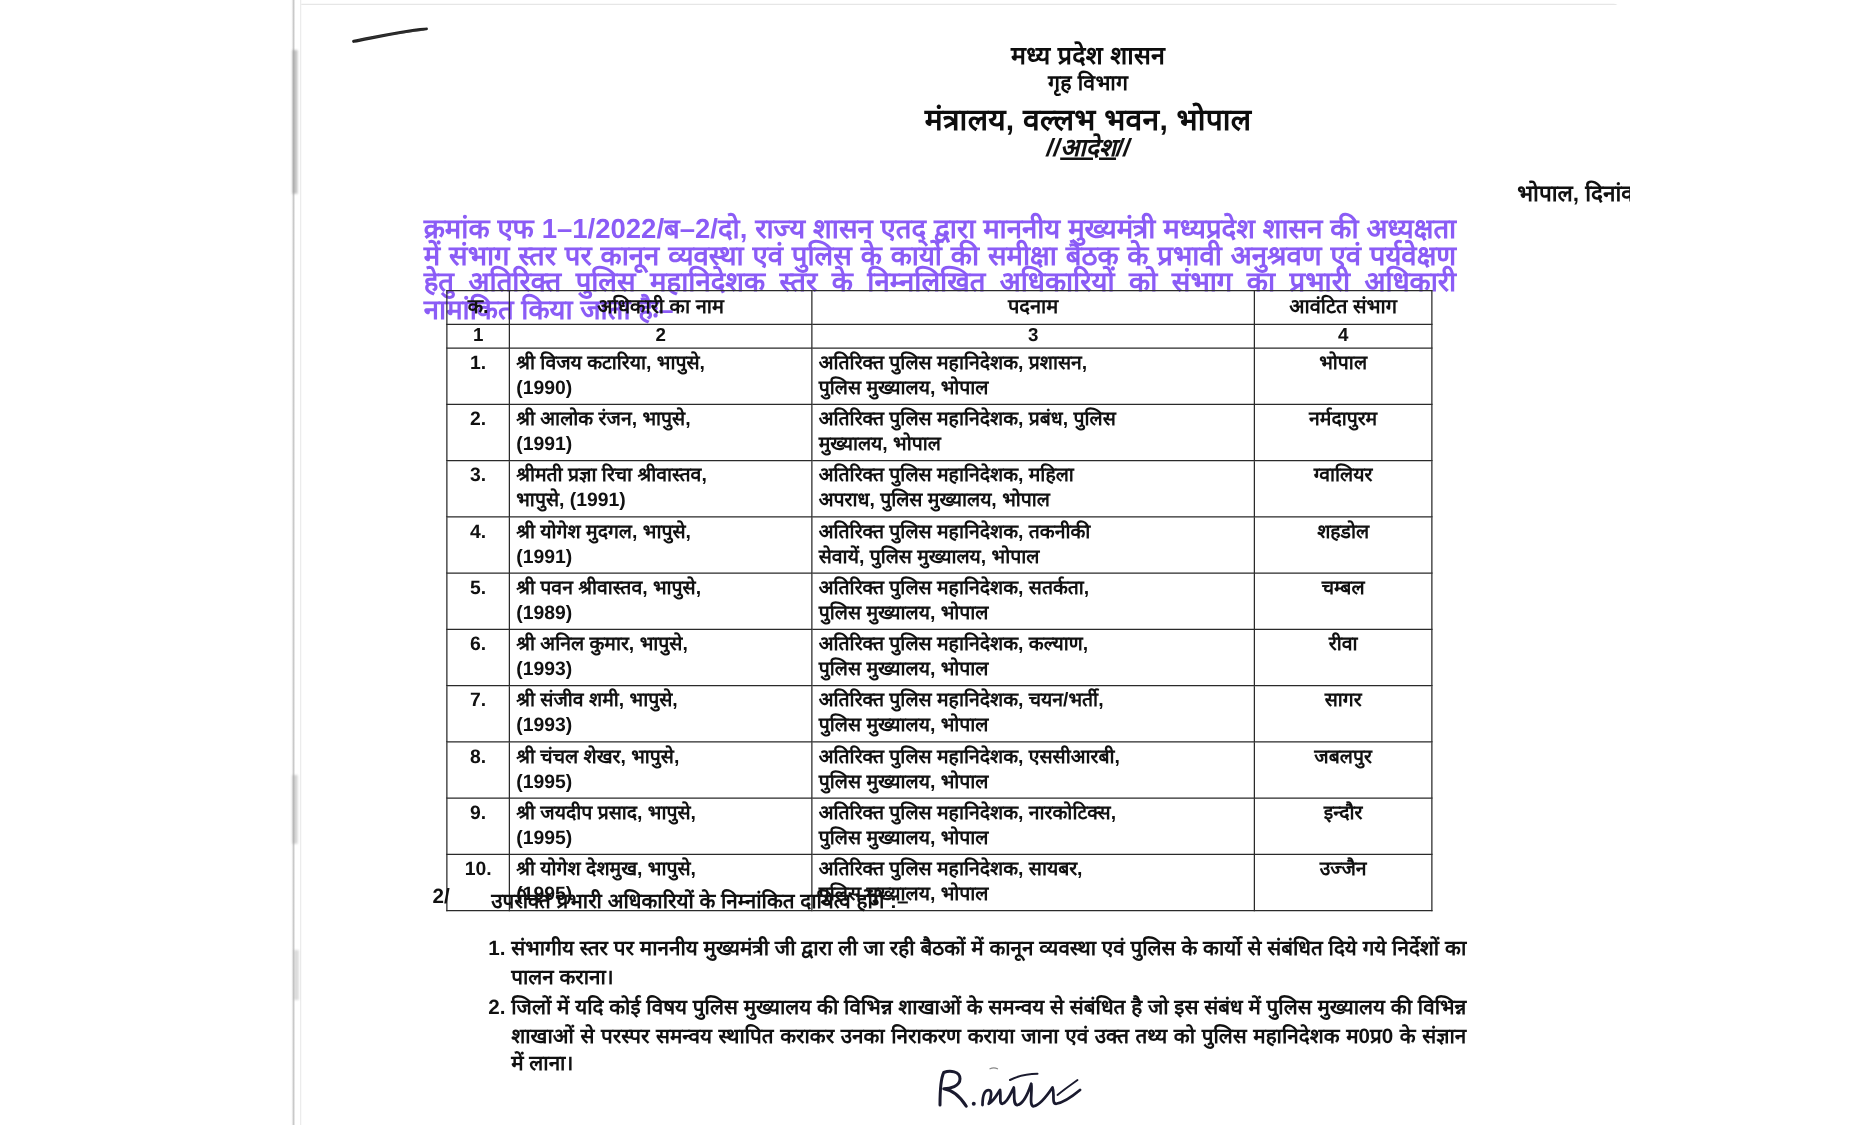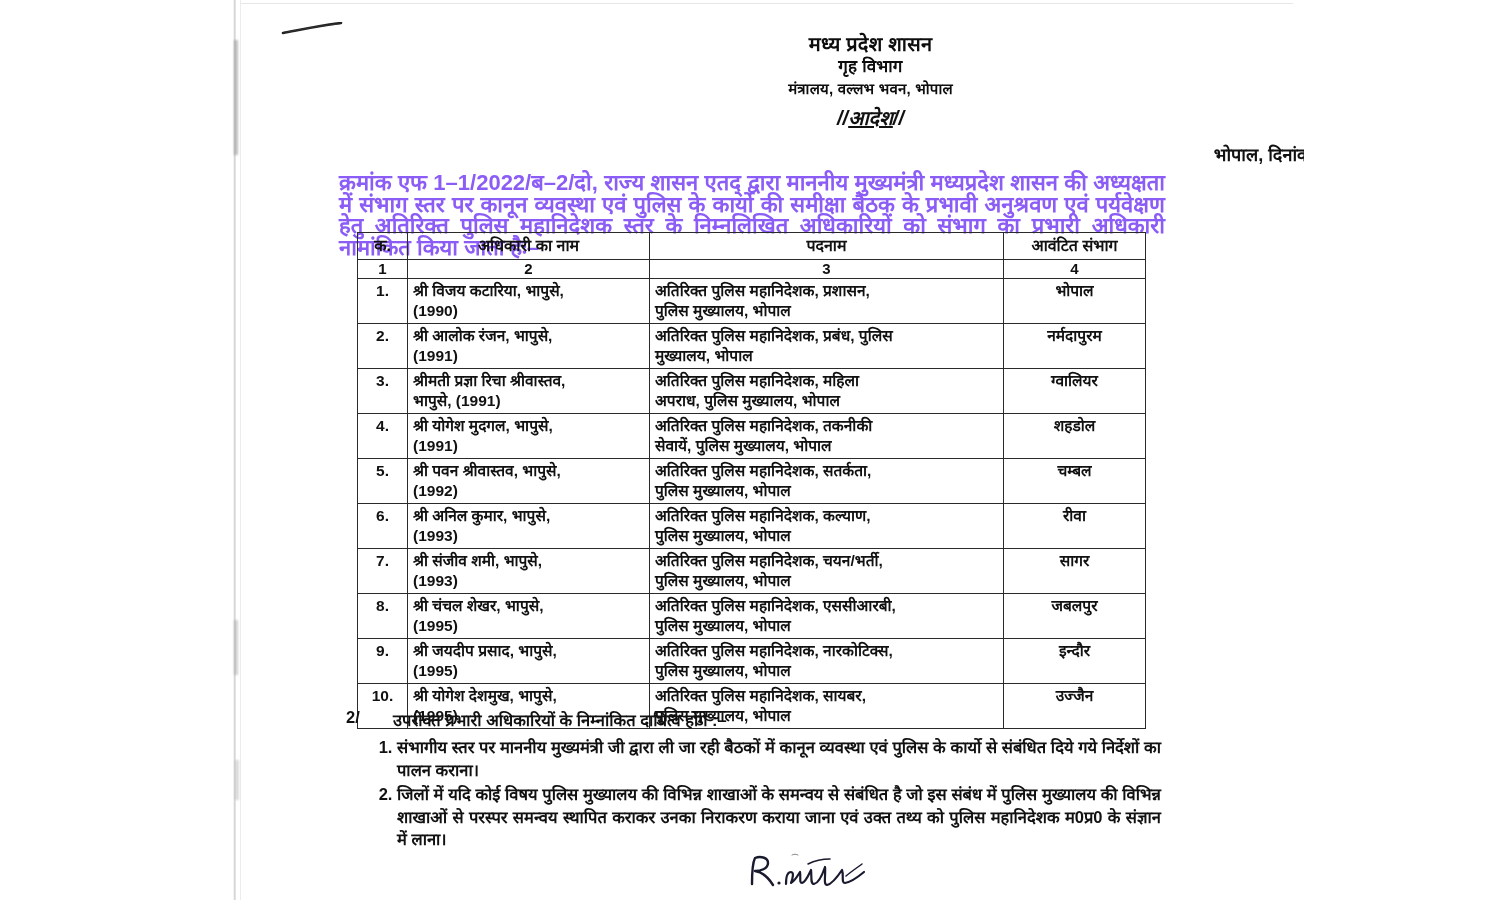--- a/index.html
+++ b/index.html
@@ -58,21 +58,21 @@
   }
 
   .hdr {
     text-align: center;
     font-weight: bold;
     letter-spacing: .2px;
     color: #0d0d0d;
   }
   #hdr-line1 { position: absolute; left: 0; top: 30px; width: 1259px; font-size: 20px; }
   #hdr-line2 { position: absolute; left: 0; top: 54px; width: 1259px; font-size: 17px; }
-  #hdr-line3 { position: absolute; left: 0; top: 78px; width: 1259px; font-size: 15px; }
+  #hdr-line3 { position: absolute; left: 0; top: 78px; width: 1259px; font-size: 24px; }
 
   #order-word {
     position: absolute; left: 0; top: 104px; width: 1259px;
     text-align: center; font-size: 20px; font-weight: bold; font-style: italic;
   }
   #order-word .u { text-decoration: underline; font-style: italic; }
 
   #place-date {
     position: absolute; left: 0; top: 142px; width: 1175px;
     text-align: right; font-size: 18px; font-weight: bold;
@@ -125,21 +125,21 @@
   
   #clause2 {
     position: absolute; left: 105px; top: 708px; width: 800px;
     font-size: 16.5px; font-weight: 600;
   }
   #clause2 .num { position: absolute; left: 0; top: 0; font-weight: bold; }
   #clause2 .txt { display: block; margin-left: 47px; }
 
   ol.sublist {
     position: absolute; left: 130px; top: 736px; width: 790px;
-    margin: 0; padding: 0 0 0 26px;
+    margin: 12px; padding: 0 0 0 26px;
     font-size: 16.5px; line-height: 22.5px; font-weight: 600;
   }
   ol.sublist li { margin-bottom: 2px; text-align: justify; text-justify: inter-word; }
 
   #continuation {
     position: absolute; left: 0; top: 838px; width: 1160px;
     text-align: right; font-size: 15.5px; font-weight: bold;
   }
 
   #signature {
@@ -238,21 +238,21 @@
               <td class="col-ds just">
                 <span>अतिरिक्त पुलिस महानिदेशक, तकनीकी</span>
                 <span class="cell-l2">सेवायें, पुलिस मुख्यालय, भोपाल</span>
               </td>
               <td class="col-dv">शहडोल</td>
             </tr>
             <tr>
               <td class="col-sn">5.</td>
               <td class="col-nm just">
                 <span>श्री पवन श्रीवास्तव, भापुसे,</span>
-                <span class="cell-l2">(1992)</span>
+                <span class="cell-l2">(1989)</span>
               </td>
               <td class="col-ds just">
                 <span>अतिरिक्त पुलिस महानिदेशक, सतर्कता,</span>
                 <span class="cell-l2">पुलिस मुख्यालय, भोपाल</span>
               </td>
               <td class="col-dv">चम्बल</td>
             </tr>
             <tr>
               <td class="col-sn">6.</td>
               <td class="col-nm just">

